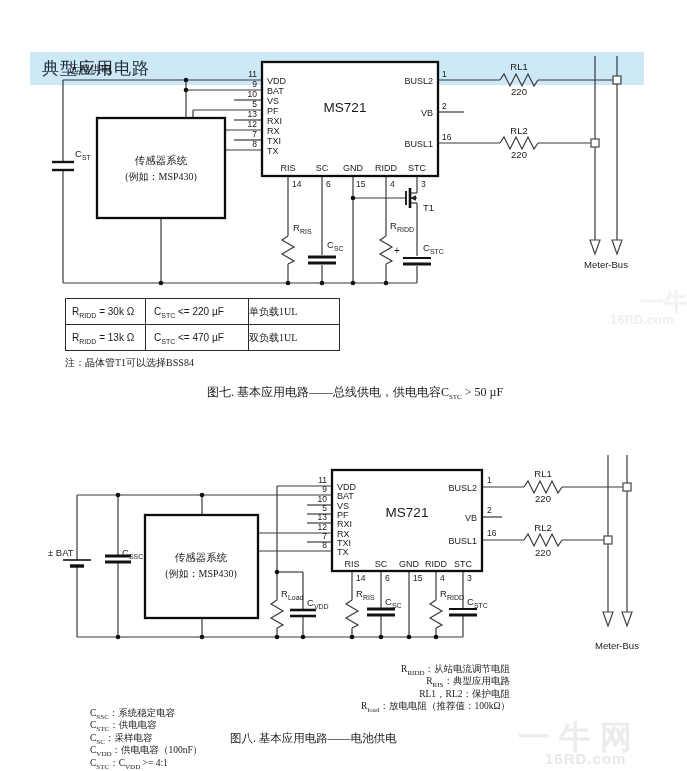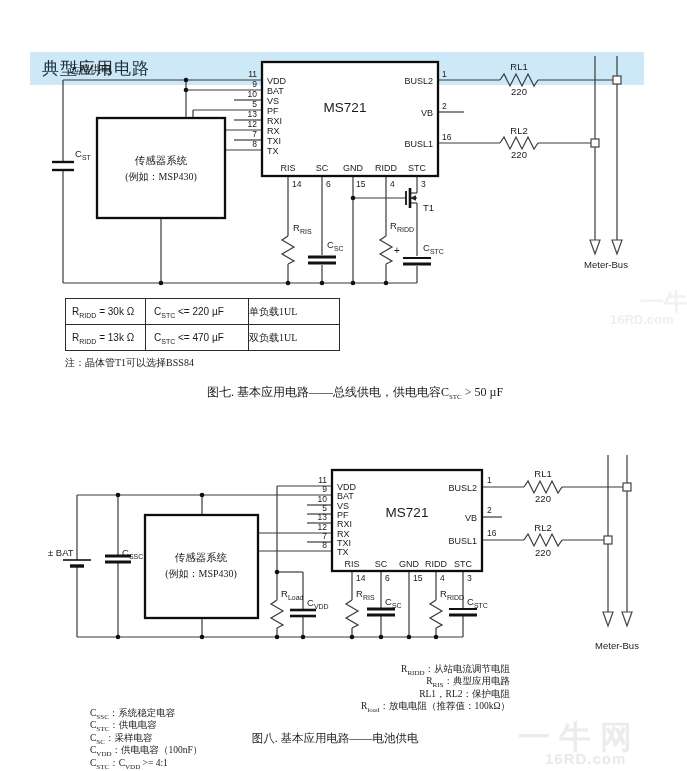--- a/index.html
+++ b/index.html
@@ -19,21 +19,21 @@
   .overlay{position:absolute;z-index:2;}
   .tbl{left:65px;top:298px;width:273px;border:1.5px solid #2a2a2a;font-size:10px;}
   .tbl .row{display:flex;height:25px;line-height:25px;}
   .tbl .row+.row{border-top:1px solid #2a2a2a;}
   .tbl .c1{width:80px;padding-left:6px;box-sizing:border-box;border-right:1px solid #2a2a2a;}
   .tbl .c2{width:103px;padding-left:8px;box-sizing:border-box;border-right:1px solid #2a2a2a;}
   .tbl .c3{width:90px;text-align:left;}
   sub{font-size:7px;line-height:0;}
   .note{left:65px;top:356px;font-size:10px;}
   .cap7{left:120px;top:384px;width:470px;text-align:center;font-size:12px;}
-  .cap8{left:230px;top:731px;width:210px;text-align:center;font-size:11.5px;}
+  .cap8{left:230px;top:731px;width:210px;text-align:left;font-size:11.5px;}
   .legend{font-size:9.5px;line-height:12.4px;}
   .lg-left{left:90px;top:659px;width:205px;margin-top:48px;}
   .lg-right{left:280px;top:663px;width:230px;text-align:right;}
 </style>
 </head>
 <body>
 
 <div id="page">
 
   <div class="wm" style="left:640px;top:286px;font-size:24px;color:#f2f2f2;">一牛网</div>

